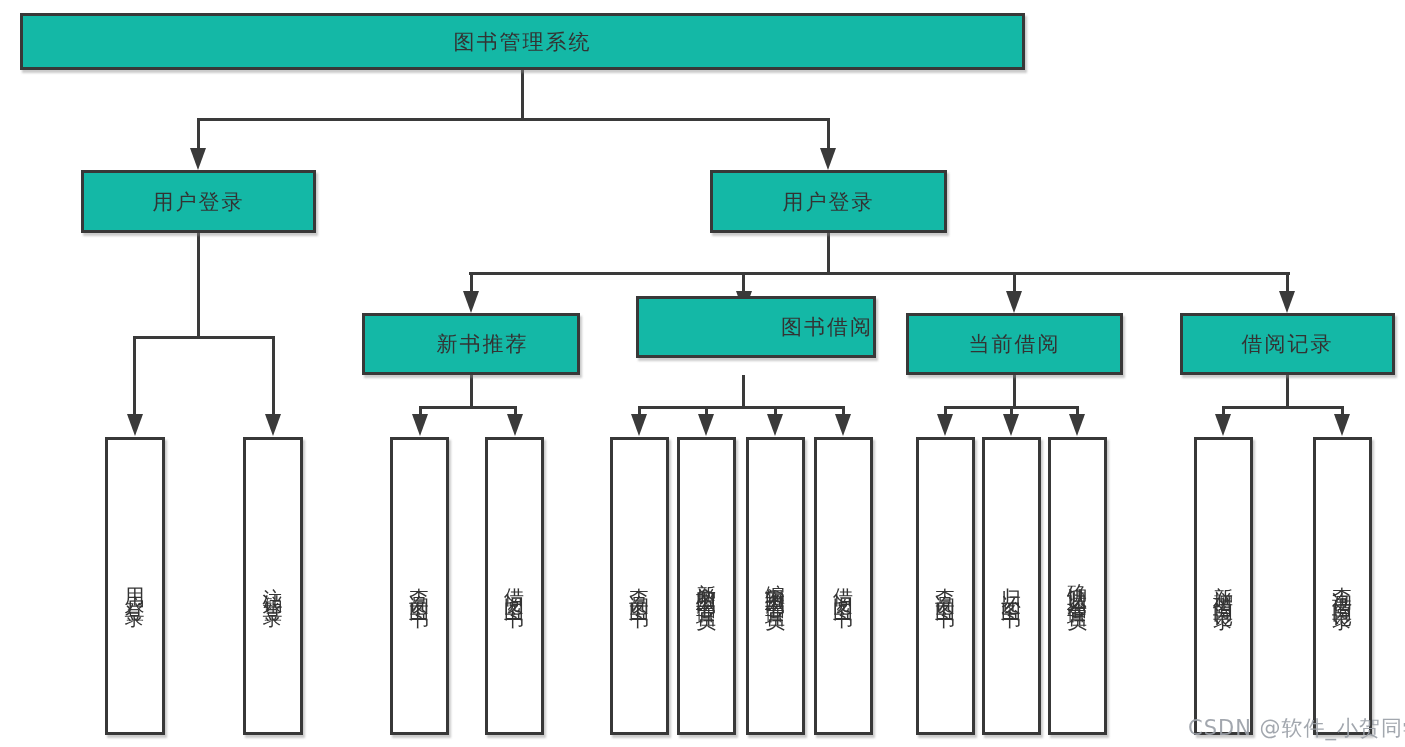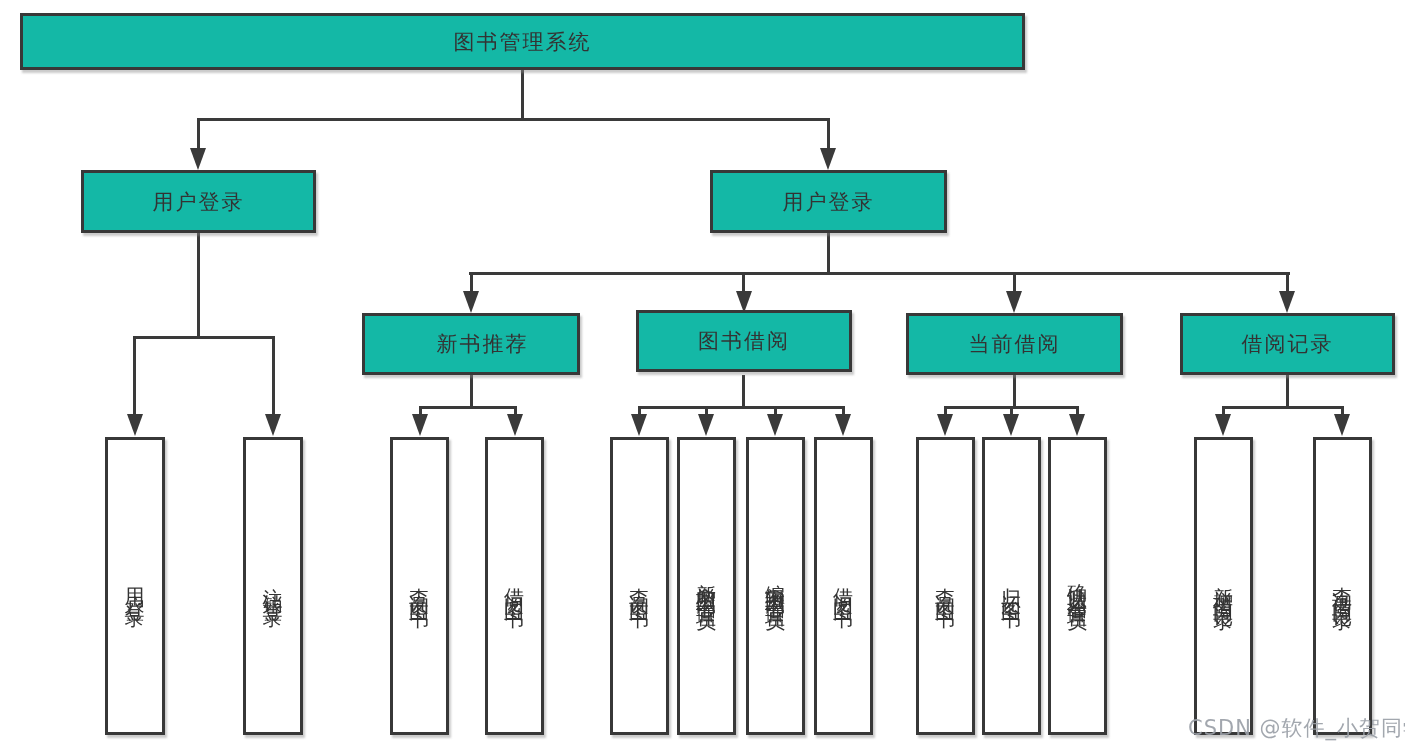--- a/index.html
+++ b/index.html
@@ -54,21 +54,21 @@
   <div class="box" style="left:81px;top:170px;width:235px;height:63px;">
     <span>用户登录</span>
   </div>
   <div class="box" style="left:710px;top:170px;width:237px;height:63px;">
     <span>用户登录</span>
   </div>
 
   <div class="box" style="left:362px;top:313px;width:218px;height:62px;padding-left:23px;">
     <span>新书推荐</span>
   </div>
-  <div class="box" style="left:636px;top:310px;width:216px;height:62px;">
+  <div class="box" style="left:636px;top:296px;width:240px;height:62px;justify-content:flex-end;">
     <span>图书借阅</span>
   </div>
   <div class="box" style="left:1180px;top:313px;width:215px;height:62px;">
     <span>借阅记录</span>
   </div>
   <div class="box" style="left:906px;top:313px;width:217px;height:62px;">
     <span>当前借阅</span>
   </div>
 
   <div class="vbox" style="left:105px;top:437px;width:60px;height:298px;">

